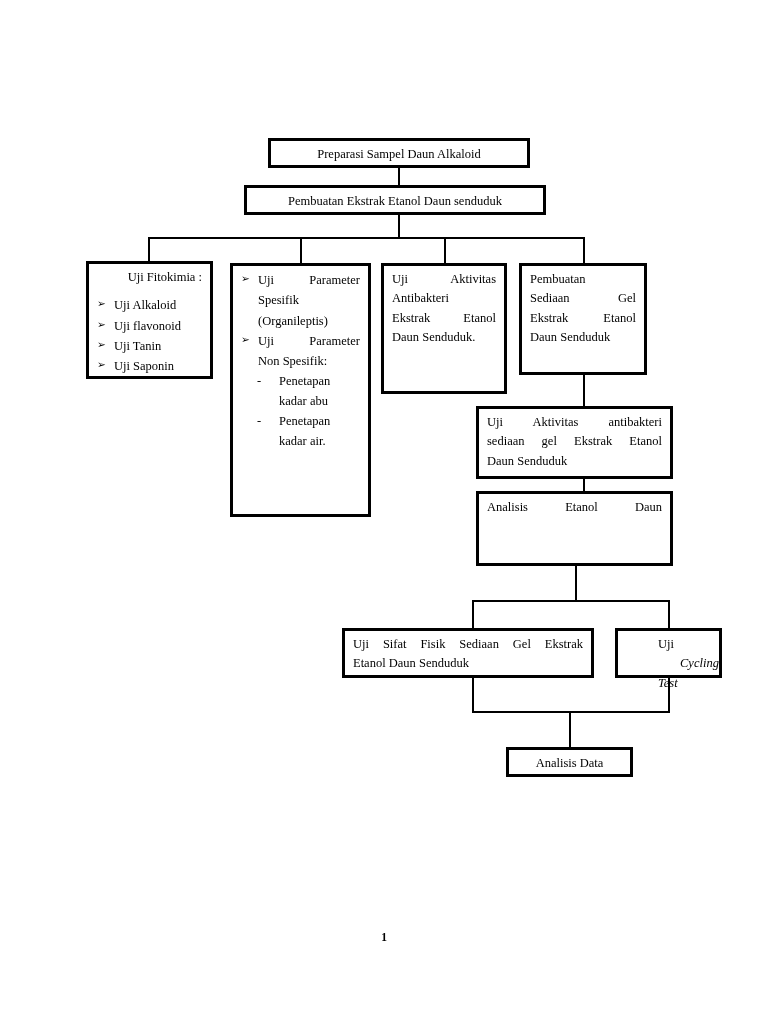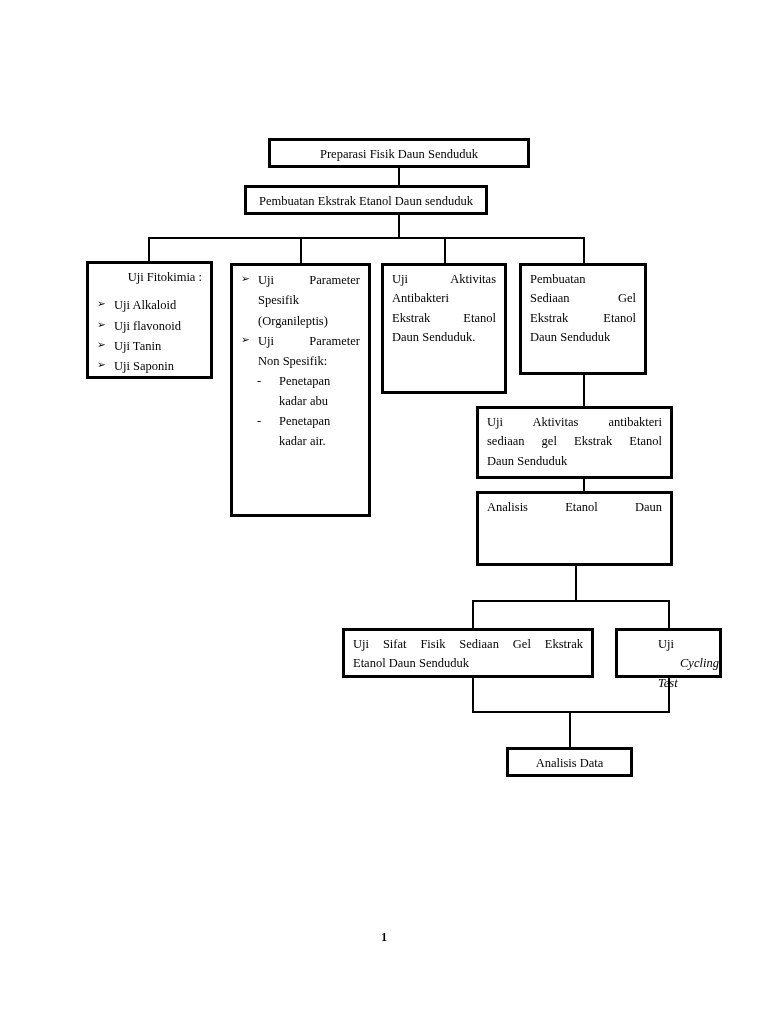--- a/index.html
+++ b/index.html
@@ -87,21 +87,21 @@
     position: absolute;
     left: 0;
     top: 931px;
     width: 768px;
     text-align: center;
     font-size: 11.5px;
     font-weight: bold;
   }
   
   #n-prep      { left: 268px; top: 138px; width: 262px; height: 30px; }
-  #n-ekstrak   { left: 244px; top: 185px; width: 244px; height: 30px; }
+  #n-ekstrak   { left: 244px; top: 185px; width: 302px; height: 30px; }
   #n-fito      { left: 86px;  top: 261px; width: 127px; height: 118px; }
   #n-param     { left: 230px; top: 263px; width: 141px; height: 254px; }
   #n-antibak   { left: 381px; top: 263px; width: 126px; height: 131px; }
   #n-gel       { left: 519px; top: 263px; width: 128px; height: 112px; }
   #n-ujigel    { left: 476px; top: 406px; width: 197px; height: 73px; }
   #n-evaluasi  { left: 476px; top: 491px; width: 197px; height: 75px; }
   #n-sifatfis  { left: 342px; top: 628px; width: 252px; height: 50px; }
   #n-cycling   { left: 615px; top: 628px; width: 107px; height: 50px; padding-left: 40px; }
   #n-analisis  { left: 506px; top: 747px; width: 127px; height: 30px; }
 </style>
@@ -125,21 +125,21 @@
   <div class="conn hline" style="left:472px; top:600px; width:198px;"></div>
   <div class="conn vline" style="left:472px; top:600px; height:29px;"></div>
   <div class="conn vline" style="left:668px; top:600px; height:29px;"></div>
 
   <div class="conn vline" style="left:472px; top:677px; height:36px;"></div>
   <div class="conn vline" style="left:668px; top:677px; height:36px;"></div>
   <div class="conn hline" style="left:472px; top:711px; width:198px;"></div>
   <div class="conn vline" style="left:569px; top:711px; height:37px;"></div>
 
   <div class="node center" id="n-prep">
-    <span>Preparasi Fisik Daun Senduduk</span>
+    <span>Preparasi Sampel Daun Alkaloid</span>
   </div>
 
   <div class="node center" id="n-ekstrak">
     <span>Pembuatan Ekstrak Etanol Daun senduduk</span>
   </div>
 
   <div class="node" id="n-fito">
     <div class="title-line" style="text-align:right; margin-bottom:8px;">Uji Fitokimia :</div>
     <ul class="bullets">
       <li><span class="arrow">➢</span><span>Uji Alkaloid</span></li>

